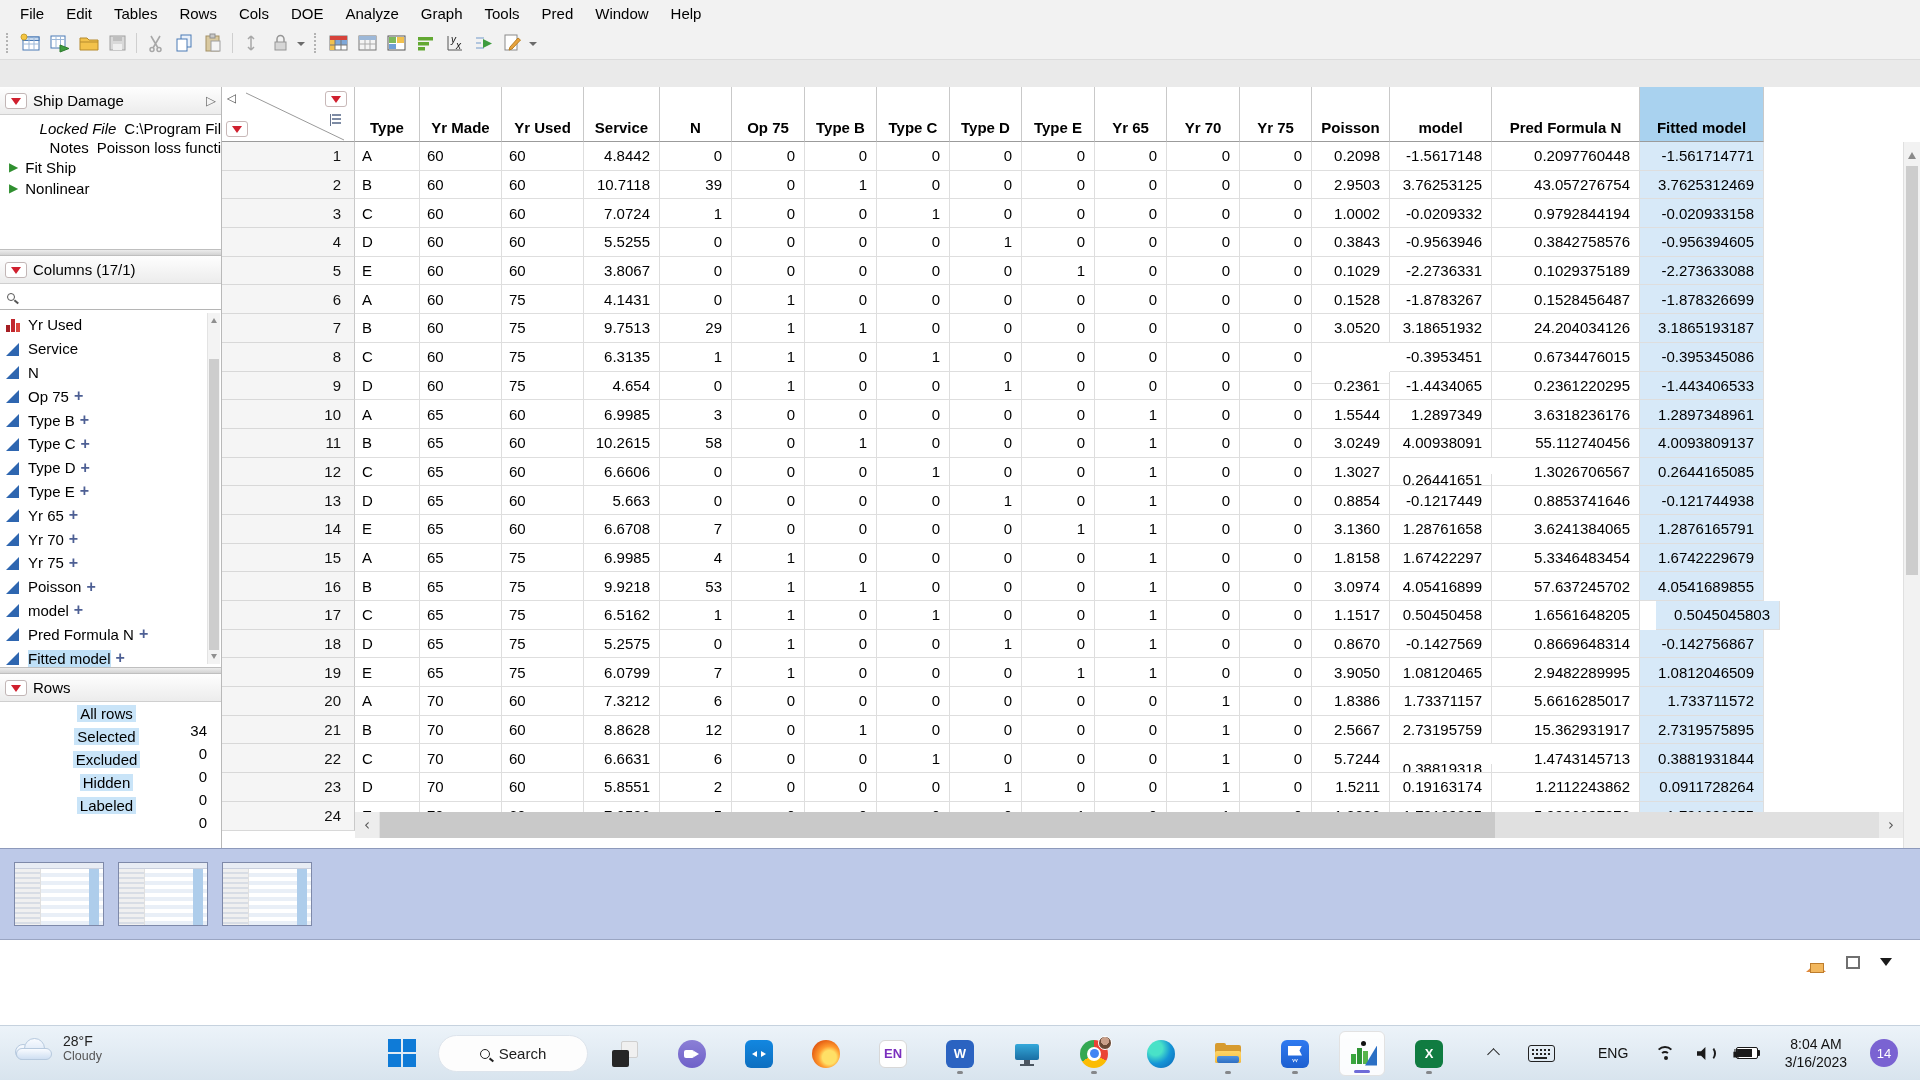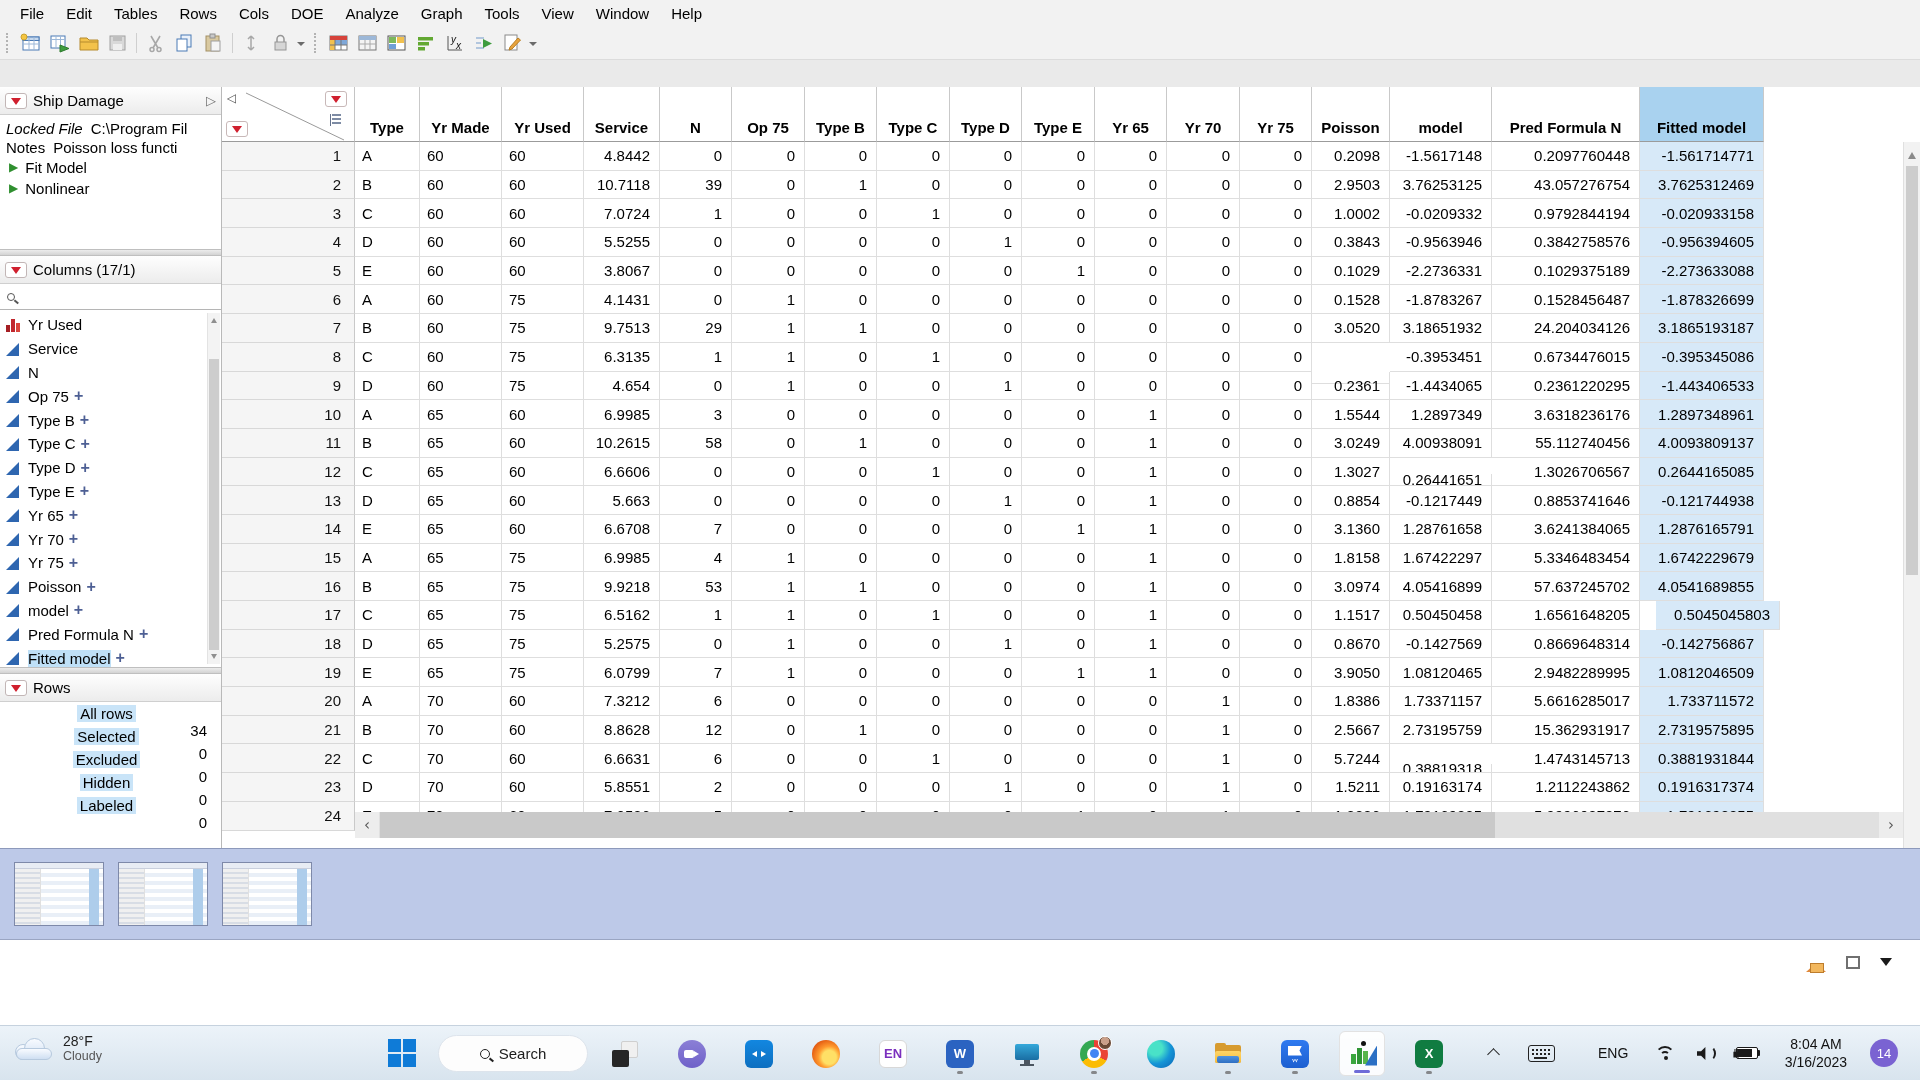--- a/index.html
+++ b/index.html
@@ -32,21 +32,21 @@
   
   .toolbar{height:34px;background:#f2f2f2;display:flex;align-items:center;padding-left:3px;border-bottom:1px solid #dcdcdc;}
   .tb-handle{width:5px;height:20px;border-left:2px dotted #b3b3b3;margin:0 5px 0 3px;}
   .tb-btn{width:27px;height:26px;display:flex;align-items:center;justify-content:center;margin:0 1px;}
   .tb-sep{width:1px;height:20px;background:#cfcfcf;margin:0 4px;}
   .tb-caret{width:12px;height:26px;display:flex;align-items:flex-end;justify-content:center;padding-bottom:6px;margin-right:4px;}
   .tb-caret i{width:0;height:0;border:4px solid transparent;border-top:4px solid #6b6b6b;}
 
   
   .main-topband{height:27px;background:#eaeaea;}
-  .main-row{display:flex;height:761px;}
+  .main-row{display:flex;height:761px;text-align:right;}
 
   
   .sidebar{width:222px;border-right:1px solid #b9b9b9;display:flex;flex-direction:column;background:#fff;}
   .panel-header{height:28px;flex:none;display:flex;align-items:center;background:linear-gradient(#fefefe,#ececec);
     border-bottom:1px solid #cfcfcf;padding:0 5px;font-size:15px;}
   .red-tri-btn{width:22px;height:16px;border:1px solid #c2b6b6;border-radius:3px;background:#fff;
     display:flex;align-items:center;justify-content:center;margin-right:6px;flex:none;}
   .red-tri{width:0;height:0;border:5px solid transparent;border-top:7px solid #d01f2e;margin-top:6px;}
   .dock-arrow{margin-left:auto;color:#6f6f6f;font-size:13px;}
   .panel1-body{height:134px;flex:none;padding:4px 0 0 6px;font-size:15px;line-height:19px;white-space:nowrap;overflow:hidden;}
@@ -221,21 +221,21 @@
   <div class="menubar" id="menubar">
       <div class="menu-item">File</div>
       <div class="menu-item">Edit</div>
       <div class="menu-item">Tables</div>
       <div class="menu-item">Rows</div>
       <div class="menu-item">Cols</div>
       <div class="menu-item">DOE</div>
       <div class="menu-item">Analyze</div>
       <div class="menu-item">Graph</div>
       <div class="menu-item">Tools</div>
-      <div class="menu-item">View</div>
+      <div class="menu-item">Pred</div>
       <div class="menu-item">Window</div>
       <div class="menu-item">Help</div>
     </div>
 
   <div class="toolbar" id="toolbar">
       <div class="tb-handle"></div>
       <div class="tb-btn">
         <svg width="23" height="22">
           <rect x="4" y="5" width="16" height="13" fill="#fff" stroke="#4a7ab5"></rect>
           <rect x="4" y="5" width="16" height="3.5" fill="#c7d9ee" stroke="#4a7ab5"></rect>
@@ -367,21 +367,21 @@
       </div>
       <div class="panel1-body">
         <div class="prop-line">
           <span class="prop-label italic">Locked File</span><span class="prop-val">C:\Program Fil</span>
         </div>
         <div class="prop-line">
           <span class="prop-label">Notes</span><span class="prop-val">Poisson loss functi</span>
         </div>
         <div class="script-line">
           <span class="green-arrow glyph">▶</span>
-            <span>Fit Model</span>
+            <span>Fit Ship</span>
         </div>
         <div class="script-line">
           <span class="green-arrow glyph">▶</span>
             <span>Nonlinear</span>
         </div>
       </div>
       <div class="splitter"></div>
       <div class="panel-header">
         <span class="red-tri-btn">
             <span class="red-tri"></span>
@@ -1021,21 +1021,21 @@
             <div class="td ar" style="width: 72px;">0</div>
             <div class="td ar" style="width: 73px;">0</div>
             <div class="td ar" style="width: 72px;">1</div>
             <div class="td ar" style="width: 73px;">0</div>
             <div class="td ar" style="width: 72px;">0</div>
             <div class="td ar" style="width: 73px;">1</div>
             <div class="td ar" style="width: 72px;">0</div>
             <div class="td ar" style="width: 78px;">1.5211</div>
             <div class="td ar" style="width: 102px;">0.19163174</div>
             <div class="td ar" style="width: 148px;">1.2112243862</div>
-            <div class="td ar hl" style="width: 124px;">0.1916317374</div>
+            <div class="td ar hl" style="width: 124px;">0.0911728264</div>
           </div>
           <div class="tr">
             <div class="rownum">24</div>
             <div class="td al" style="width: 65px;">E</div>
             <div class="td al" style="width: 82px;">70</div>
             <div class="td al" style="width: 82px;">60</div>
             <div class="td ar" style="width: 76px;">7.0536</div>
             <div class="td ar" style="width: 72px;">5</div>
             <div class="td ar" style="width: 73px;">0</div>
             <div class="td ar" style="width: 72px;">0</div>

